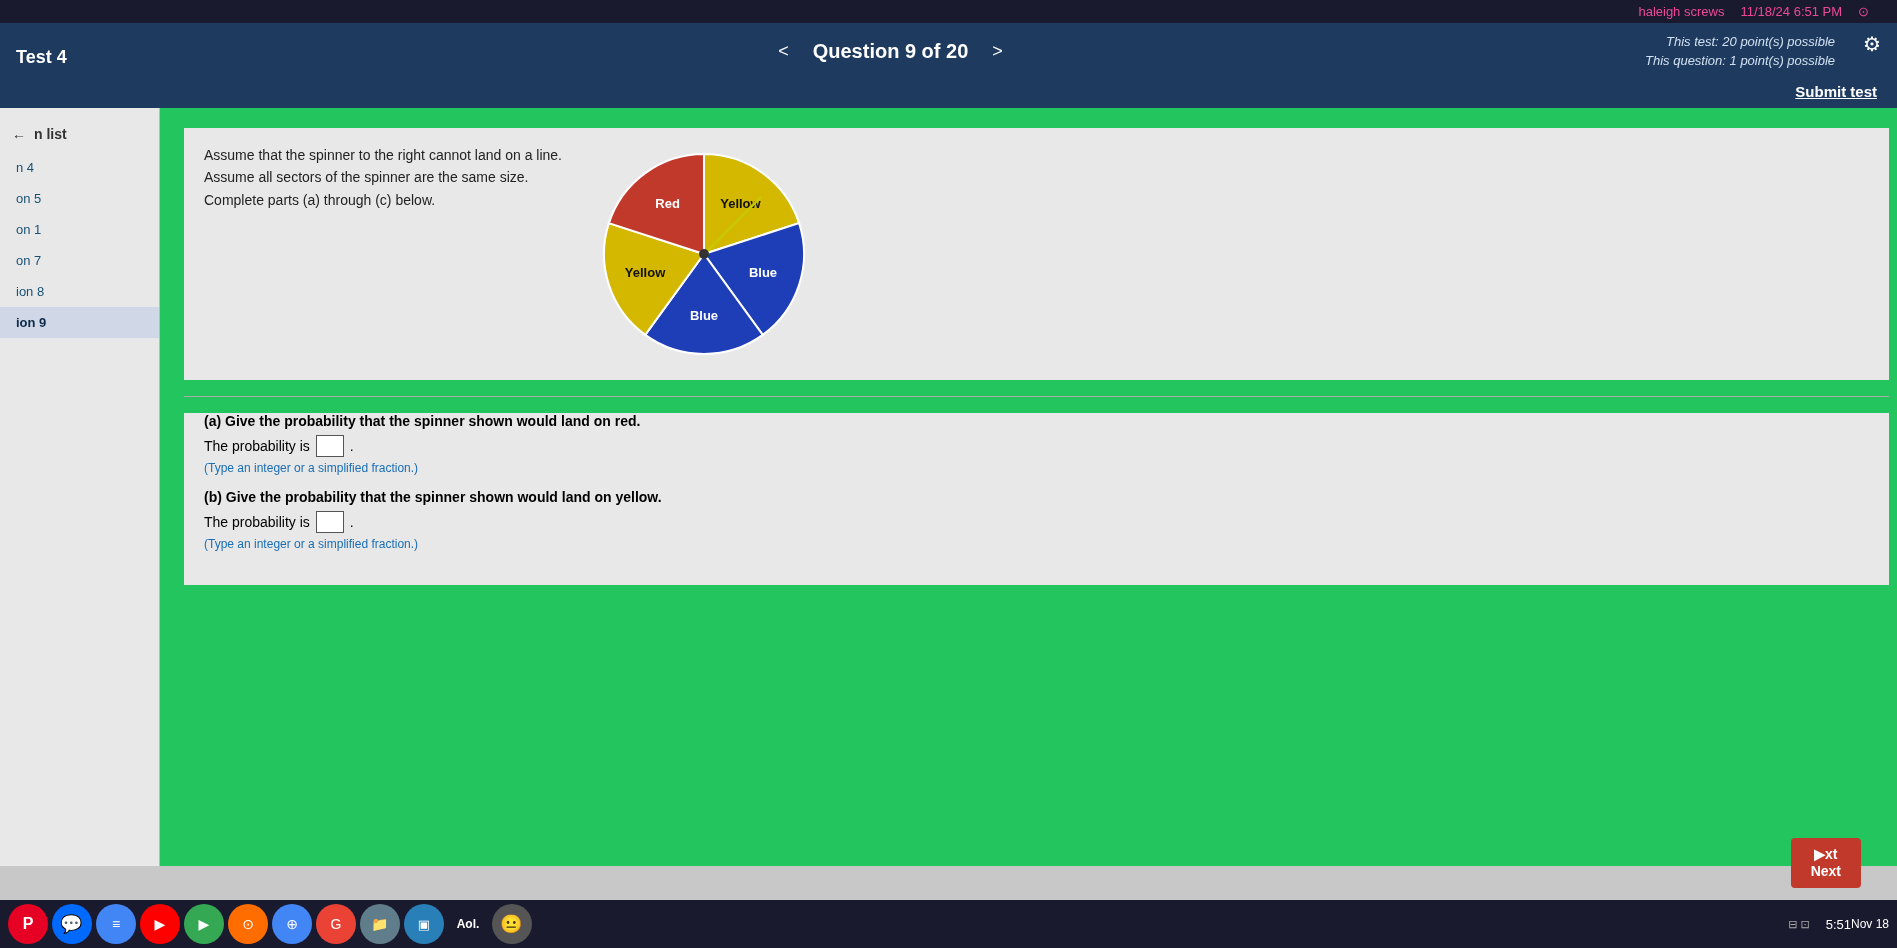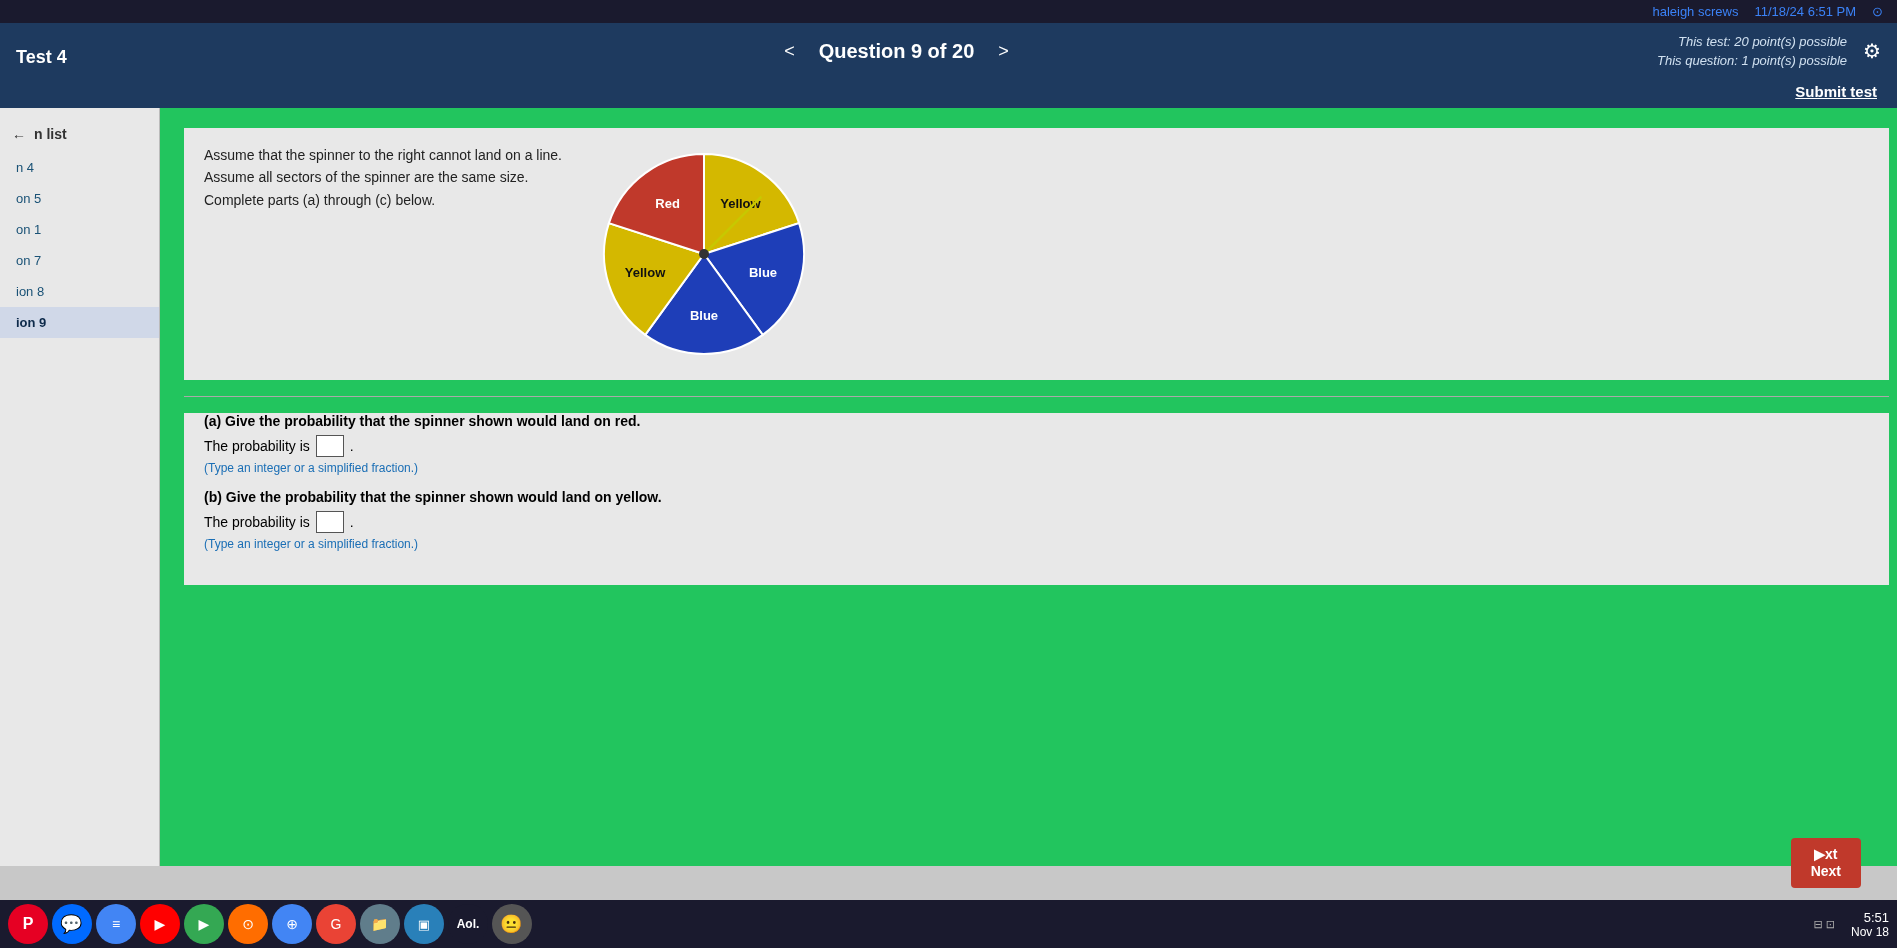--- a/index.html
+++ b/index.html
@@ -7,25 +7,25 @@
       font-family: Arial, sans-serif;
       background: #c8c8c8;
       width: 1897px;
       min-height: 948px;
       overflow-x: hidden;
     }
 
     
     .system-bar {
       background: #1a1a2e;
-      color: #3b82f6;
+      color: #ec4899;
       display: flex;
       justify-content: flex-end;
       align-items: center;
-      padding: 4px 14px;
+      padding: 4px 28px;
       font-size: 13px;
       gap: 16px;
     }
 
     
     .app-header {
       background: #1e3a5f;
       color: #fff;
       display: flex;
       align-items: center;
@@ -50,22 +50,22 @@
       cursor: pointer;
       color: #fff;
     }
     .app-header .question-label {
       font-size: 20px;
       font-weight: bold;
       color: #fff;
     }
     .app-header .nav-right {
       display: flex;
-      align-items: center;
-      gap: 16px;
+      align-items: flex-start;
+      gap: 28px;
     }
     .app-header .test-info {
       text-align: right;
       font-size: 13px;
       line-height: 1.5;
       color: #d0e0f0;
     }
     .app-header .test-info span {
       display: block;
     }
@@ -390,18 +390,18 @@
   <div class="taskbar-icon" style="background:#1a1a2e;">
     <span style="color:#fff;font-size:12px;font-weight:bold;">Aol.</span>
   </div>
   <div class="taskbar-icon" style="background:#555;border-radius:50%;">
     <span style="color:#fff;font-size:18px;">😐</span>
   </div>
   <div class="taskbar-right">
     <div style="display:flex;flex-direction:column;align-items:center;margin-right:8px;">
       <span style="font-size:11px;color:#aaa;">⊟ ⊡</span>
     </div>
-    <div style="display:flex;flex-direction:column;align-items:flex-end;">
+    <div style="display:flex;flex-direction:row;align-items:flex-start;">
       <span class="clock">5:51</span>
       <span>Nov 18</span>
     </div>
   </div>
 </div>
 
 </body></html>

